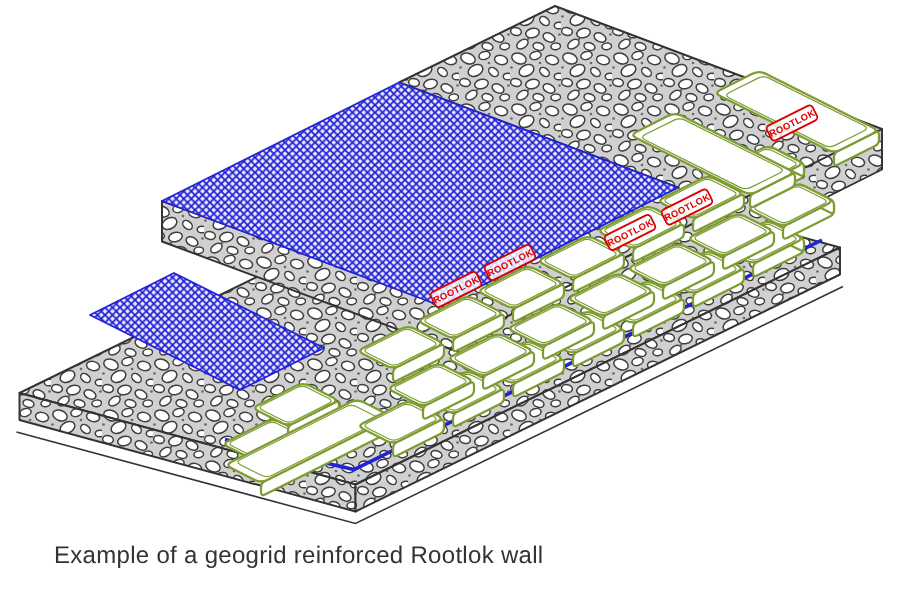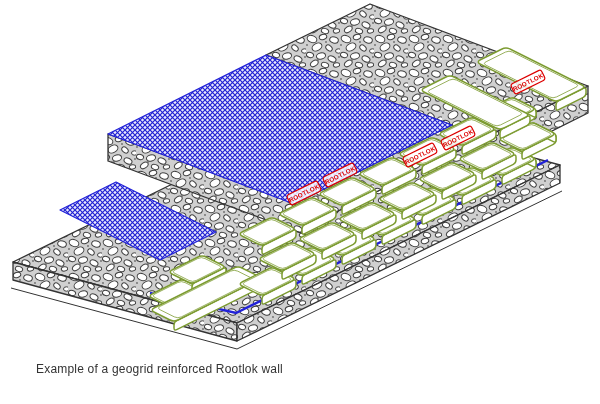--- a/index.html
+++ b/index.html
@@ -1,19 +1,19 @@
 <!DOCTYPE html>
 <html style="--blue: #2222d8; --green: #7d9c32; --red: #dd0000; --outline: #333333; --caption: #333333;"><head>
 <meta charset="utf-8">
 <style>
   html,body{margin:0;padding:0;background:#fff;width:600px;height:404px;overflow:hidden;}
   #stage{position:relative;width:600px;height:404px;background:#fff;
          font-family:"Liberation Sans",sans-serif;}
   #scene{position:absolute;left:0;top:0;}
-  #caption{position:absolute;left:36px;top:362px;font-size:12px;letter-spacing:.2px;
+  #caption{position:absolute;left:36px;top:362px;font-size:16px;letter-spacing:.2px;
            color:var(--caption,#333);white-space:nowrap;}
   .outl{stroke:var(--outline,#333);stroke-width:1.3;stroke-linejoin:round;}
   .gravel{fill:url(#pGravel);}
   .grid{fill:url(#pGrid);stroke:var(--blue,#2222d8);stroke-width:1.2;stroke-linejoin:round;}
   .bagface{fill:#fff;stroke:var(--green,#7d9c32);stroke-width:1.5;stroke-linejoin:round;}
   .baginset{fill:none;stroke:var(--green,#7d9c32);stroke-width:.8;stroke-linejoin:round;}
   .stampbox{fill:rgba(255,255,255,.82);stroke:var(--red,#d00);stroke-width:1.2;}
   .stamptext{fill:var(--red,#d00);font-family:"Liberation Sans",sans-serif;
              font-size:6.3px;font-weight:bold;letter-spacing:.25px;text-anchor:middle;}
   .thinline{fill:none;stroke:var(--outline,#333);stroke-width:1;}

